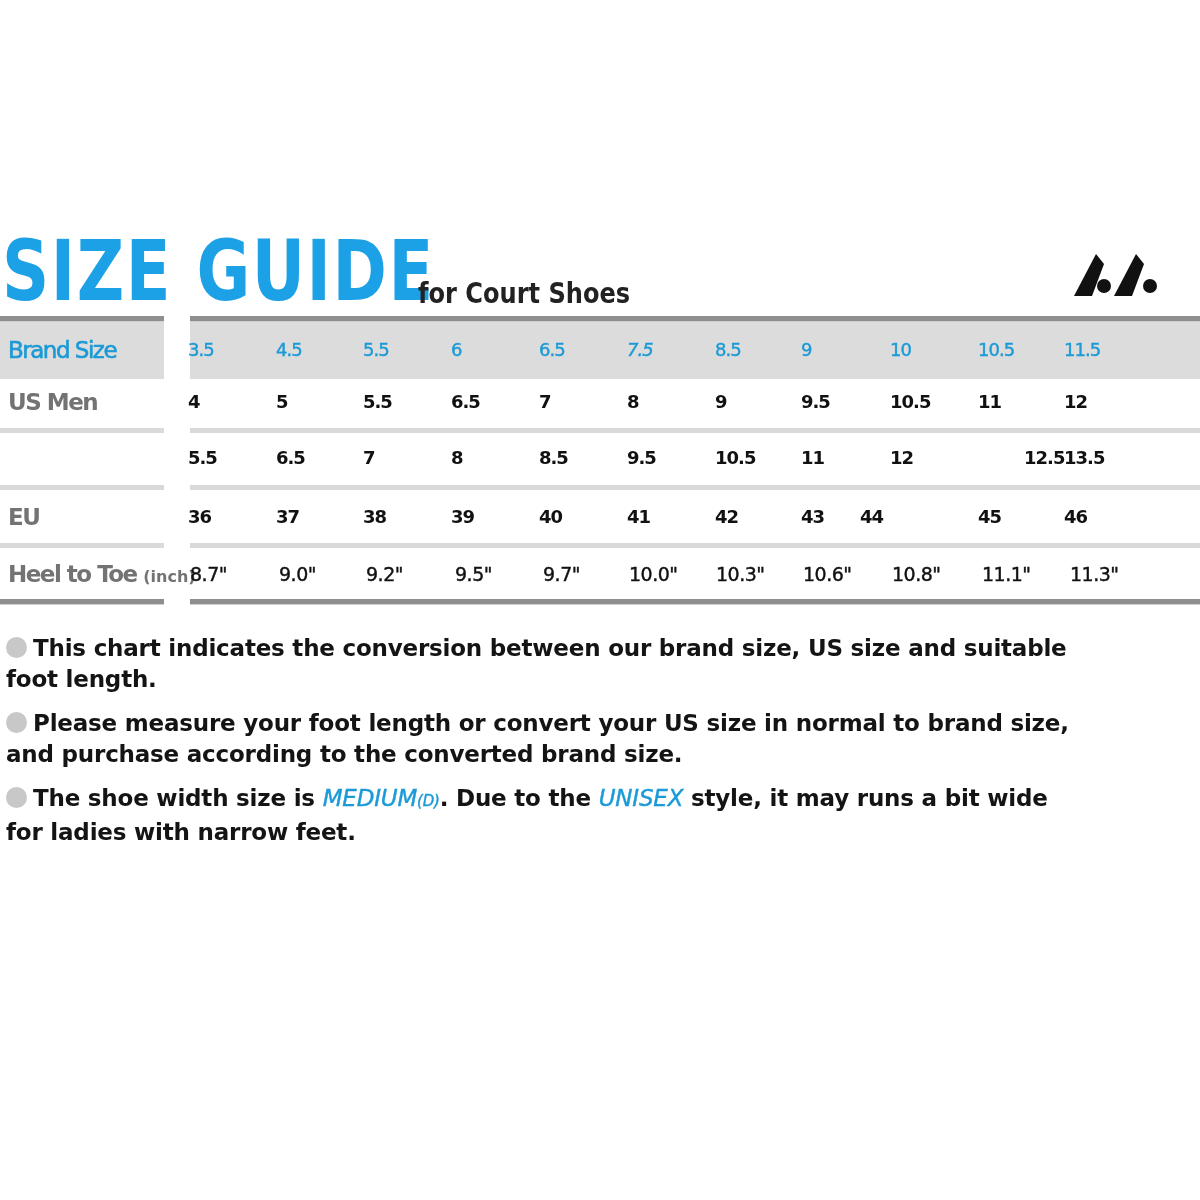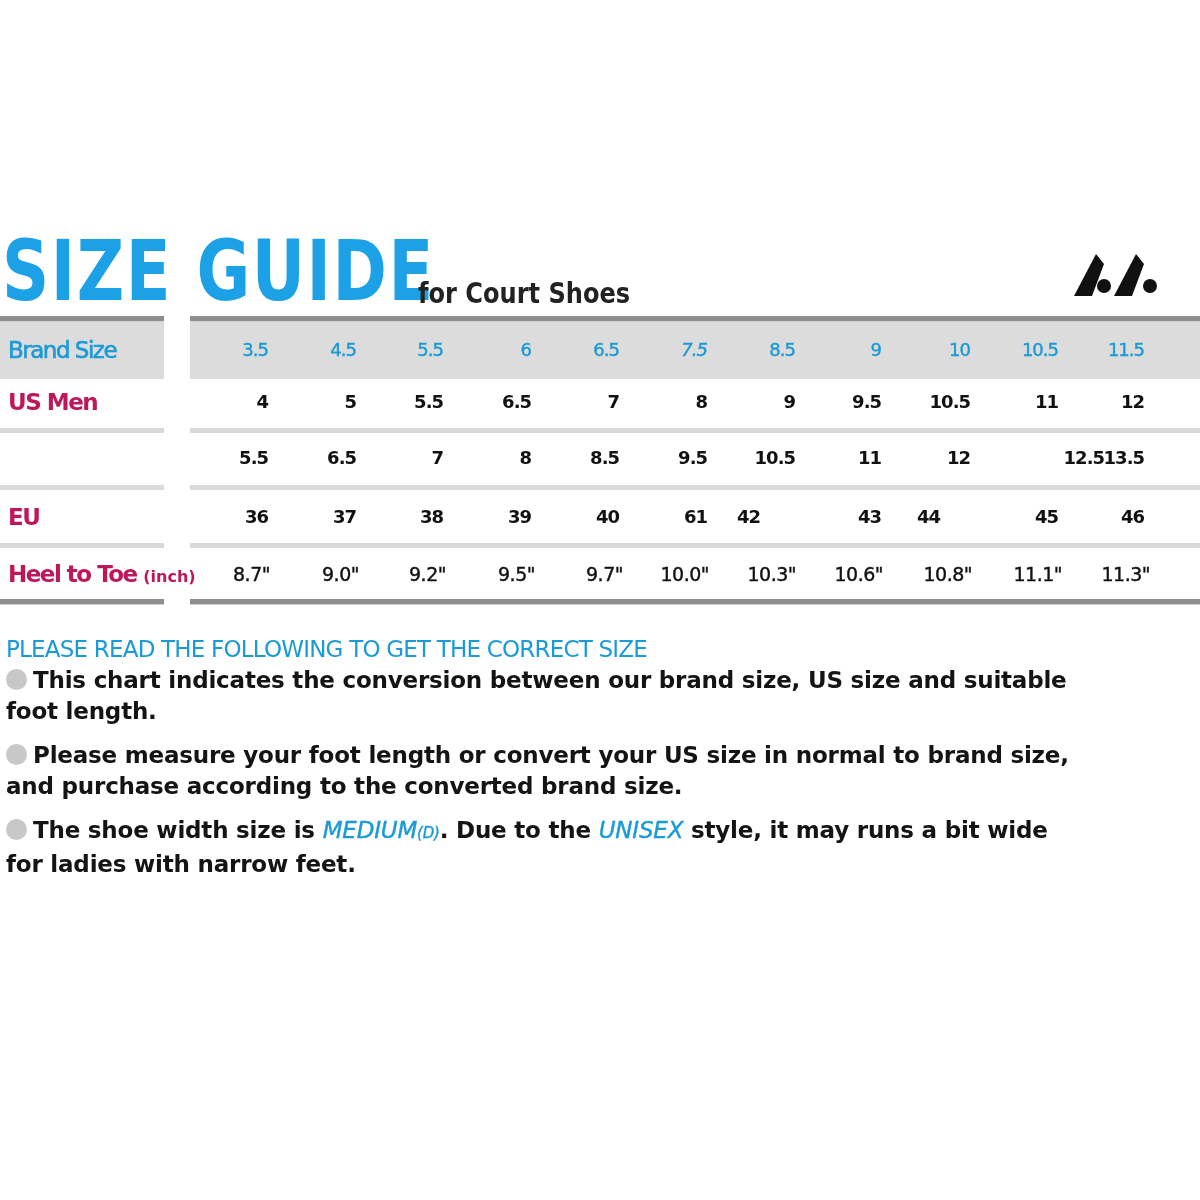--- a/index.html
+++ b/index.html
@@ -97,40 +97,40 @@
     .row-label {
       position: absolute;
       left: 8px;
       top: 0;
       height: 56px;
       line-height: 56px;
       font-family: "DejaVu Sans", sans-serif;
       font-weight: bold;
       font-size: 23px;
       letter-spacing: -1.5px;
-      color: #be185d;
+      color: #737373;
       white-space: nowrap;
     }
     .row-label.brand {
       color: #1a9ad6;
       font-weight: normal;
       -webkit-text-stroke: 0.6px #1a9ad6;
     }
     .row-label .unit {
       font-size: 16px;
       letter-spacing: 0;
       font-weight: bold;
     }
     .cell {
       position: absolute;
       top: 0;
       width: 80px;
       height: 48px;
       line-height: 56px;
-      text-align: right;
+      text-align: left;
       font-family: "DejaVu Sans", sans-serif;
       font-weight: bold;
       font-size: 18px;
       letter-spacing: -1px;
       color: #111111;
     }
     .cell.brand {
       color: #1a9ad6;
       font-weight: normal;
       -webkit-text-stroke: 0.4px #1a9ad6;
@@ -257,22 +257,22 @@
   <div class="bar light left" style="top:169px;"></div>
   <div class="bar light right" style="top:169px;"></div>
 
   <div class="row" style="top:173px;">
     <div class="row-label">EU</div>
     <div class="cell" style="left:188px;">36</div>
     <div class="cell" style="left:276px;">37</div>
     <div class="cell" style="left:363px;">38</div>
     <div class="cell" style="left:451px;">39</div>
     <div class="cell" style="left:539px;">40</div>
-    <div class="cell" style="left:627px;">61</div>
-    <div class="cell" style="left:680px;">42</div>
+    <div class="cell" style="left:627px;">41</div>
+    <div class="cell" style="left:715px;">42</div>
     <div class="cell" style="left:801px;">43</div>
     <div class="cell" style="left:860px;">44</div>
     <div class="cell" style="left:978px;">45</div>
     <div class="cell" style="left:1064px;">46</div>
   </div>
   <div class="bar light left" style="top:227px;"></div>
   <div class="bar light right" style="top:227px;"></div>
 
   <div class="row" style="top:230px;">
     <div class="row-label"><span>Heel to Toe</span> <span class="unit">(inch)</span></div>
@@ -287,21 +287,20 @@
     <div class="cell heel" style="left:892px;">10.8"</div>
     <div class="cell heel" style="left:982px;">11.1"</div>
     <div class="cell heel" style="left:1070px;">11.3"</div>
   </div>
 
   <div class="bar left" style="top:283px;"></div>
   <div class="bar right" style="top:283px;"></div>
 </div>
 
 <div class="notes">
-  <div class="notes-heading">PLEASE READ THE FOLLOWING TO GET THE CORRECT SIZE</div>
 
   <div class="note">
     <span class="bullet"></span><span>This chart indicates the conversion between our brand size, US size and suitable foot length.</span>
   </div>
 
   <div class="note">
     <span class="bullet"></span><span>Please measure your foot length or convert your US size in normal to brand size, and purchase according to the converted brand size.</span>
   </div>
 
 

